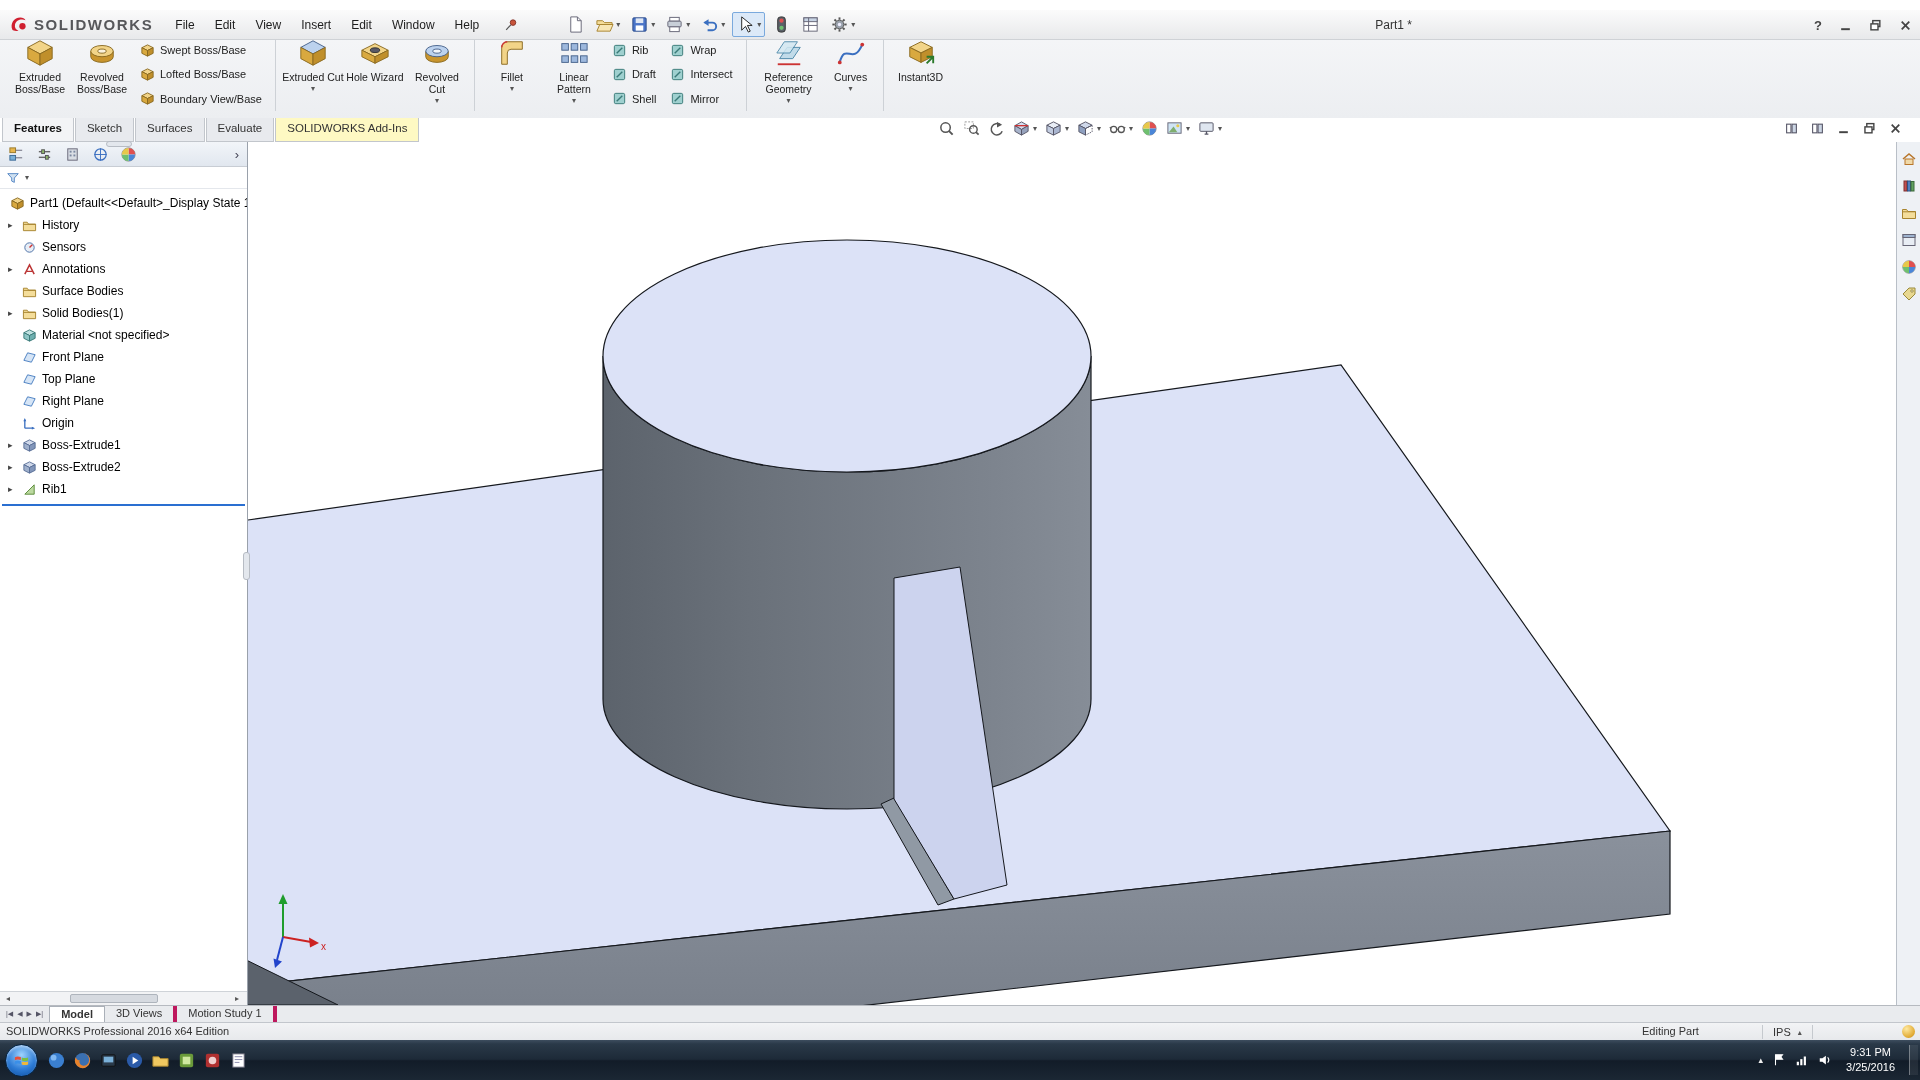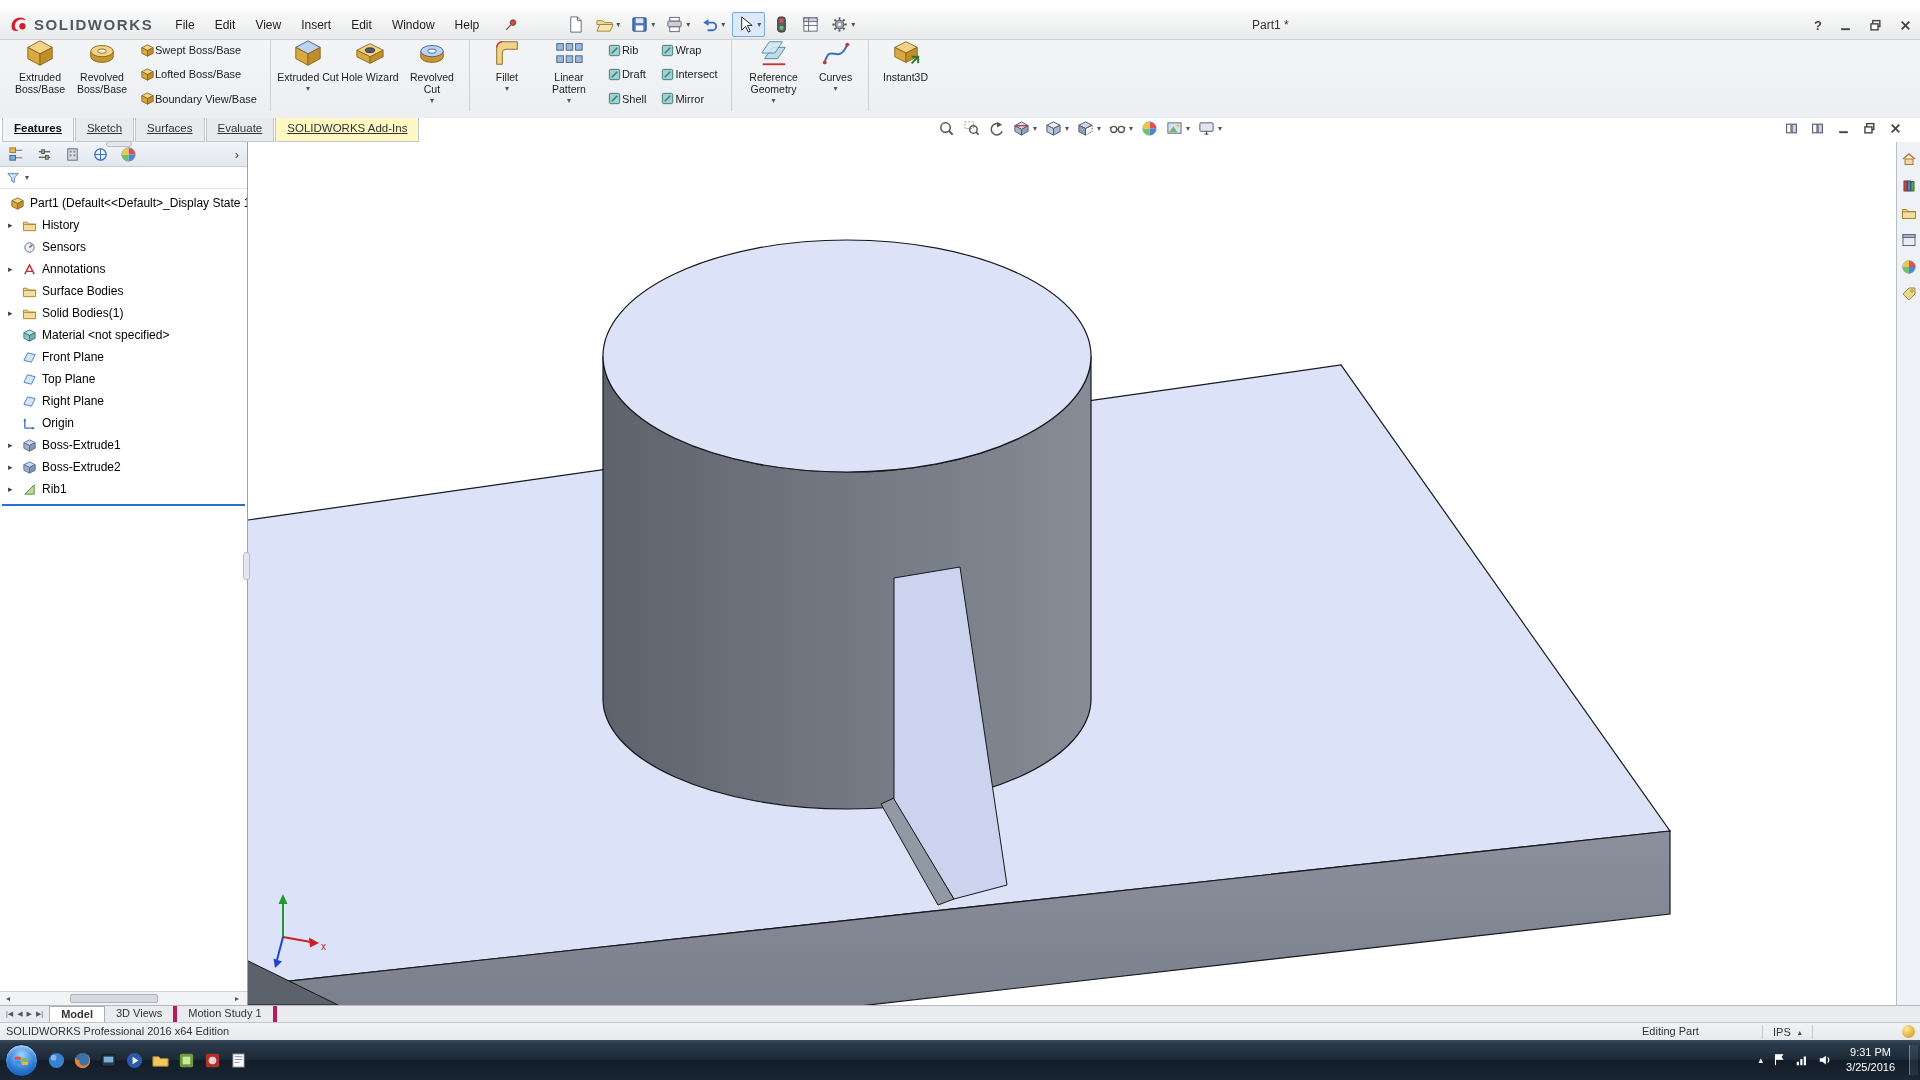--- a/index.html
+++ b/index.html
@@ -14,43 +14,43 @@
 .brand-text{font-size:15px;font-weight:bold;letter-spacing:1.6px;color:#56575a;}
 .menus{display:flex;align-items:center;font-size:12px;color:#1d1d1d;}
 .menu{padding:5px 10px;}
 .pinwrap{margin:0 14px;}
 .pinwrap svg{width:16px;height:16px;}
 .qat{display:flex;align-items:center;gap:4px;margin-left:30px;}
 .qbtn{display:flex;align-items:center;padding:2px 3px;border-radius:2px;}
 .qbtn svg{width:19px;height:19px;}
 .caret{font-size:8px;color:#555;margin-left:2px;}
 .qbtn.selected{background:#dce9f8;border:1px solid #7aa9dd;}
-.doc-title{position:absolute;left:1252px;width:160px;text-align:left;font-size:12px;color:#333;top:8px;}
+.doc-title{position:absolute;left:1252px;width:160px;text-align:right;font-size:12px;color:#333;top:8px;}
 .win-ctrls{position:absolute;right:8px;top:3px;display:flex;gap:17px;align-items:center;height:24px;}
 .win-ctrls .help{font-size:13px;color:#444;font-weight:bold;}
 .win-ctrls svg{width:13px;height:13px;}
 
 
 .ribbon{position:absolute;left:0;top:30px;width:100%;height:88px;background:linear-gradient(#f5f6f8,#ecEEf1);background:linear-gradient(#f5f6f8,#eceef1);display:flex;align-items:stretch;padding:3px 0 2px 6px;z-index:20;}
 .rgroup{display:flex;align-items:stretch;padding:0 3px;}
 .rsep{width:1px;background:#cdd1d6;margin:5px 3px;}
 .bigbtn{width:62px;display:flex;flex-direction:column;align-items:center;padding-top:5px;text-align:center;border-radius:3px;}
 .bigbtn.w68{width:72px;}.bigbtn.w50{width:52px;}
 .bigbtn svg{width:30px;height:30px;}
 .blabel{font-size:10.5px;line-height:1.15;color:#222;margin-top:3px;}
 .bcaret{font-size:8px;color:#555;line-height:1;margin-top:2px;}
 .stack{display:flex;flex-direction:column;justify-content:space-around;padding:5px 2px;}
-.sitem{display:flex;align-items:center;padding:1px 5px;border-radius:2px;}
+.sitem{display:flex;align-items:center;gap:5px;padding:1px 5px;border-radius:2px;}
 .sitem svg{width:15px;height:15px;}
 .slabel{font-size:11px;color:#222;white-space:nowrap;}
 
 
 .tabband{position:absolute;left:0;top:118px;width:100%;height:24px;background:#fff;z-index:15;}
 .tabs{display:flex;margin-left:2px;height:100%;}
-.rtab{padding:4px 11px 0 11px;font-size:11.5px;color:#333;background:#e8eaee;border:1px solid #c2c6cc;border-top:none;margin-right:1px;height:100%;text-decoration:underline;}
+.rtab{padding:4px 11px 0 11px;font-size:11.5px;color:#333;background:#e8eaee;border:1px solid #c2c6cc;border-top:none;margin-right:1px;height:100%;}
 .rtab.active{background:#f3f4f6;color:#111;font-weight:bold;}
 .rtab.pressed{background:#fef9c3;}
 .headsup{position:absolute;left:938px;top:2px;display:flex;align-items:center;gap:8px;}
 .hicon{display:flex;align-items:center;gap:1px;}
 .hicon svg{width:17px;height:17px;}
 .docctrls{position:absolute;right:18px;top:4px;display:flex;gap:13px;align-items:center;}
 .docctrls svg{width:13px;height:13px;}
 
 
 .fmpanel{position:absolute;left:0;top:142px;width:248px;bottom:75px;background:#fff;border-right:1px solid #9aa1ab;display:flex;flex-direction:column;z-index:10;}

